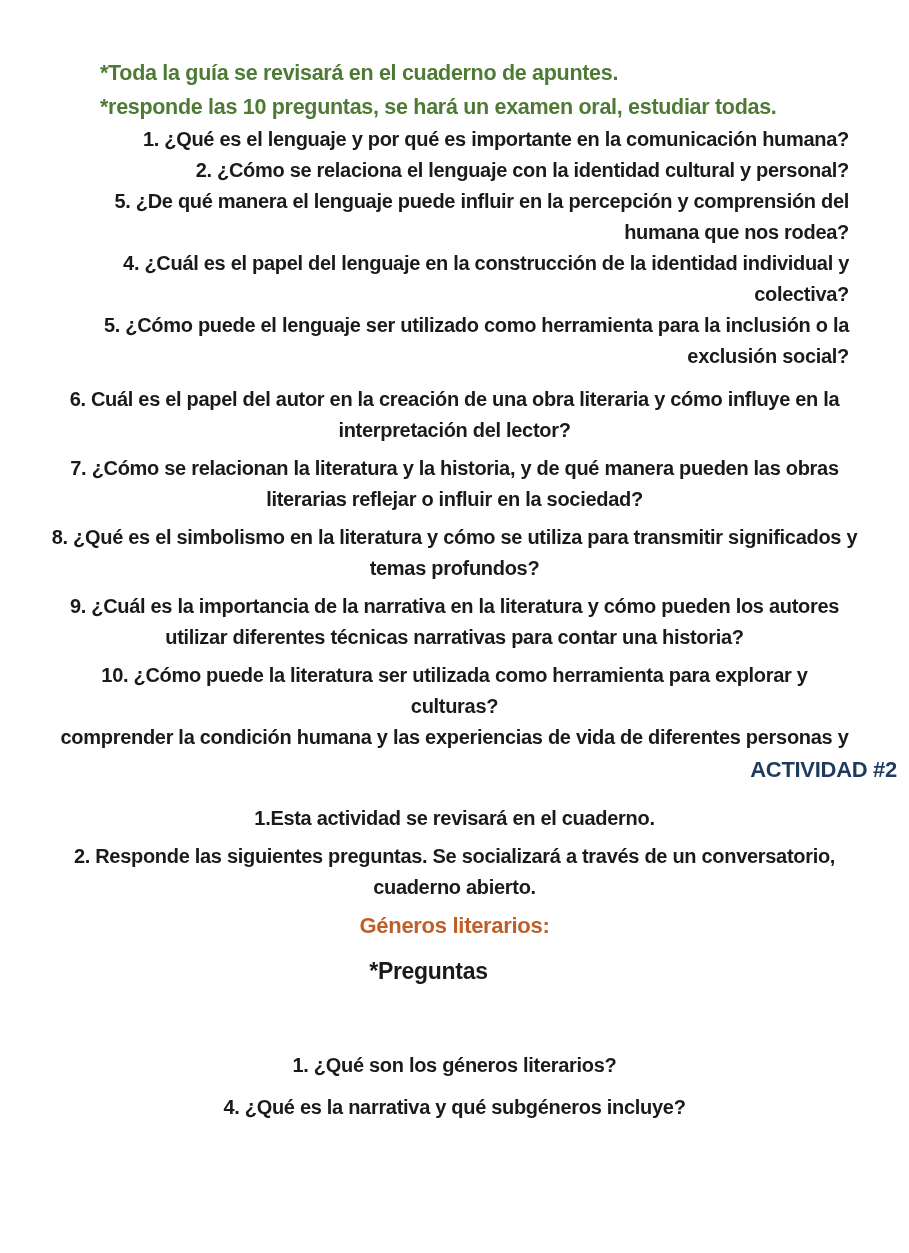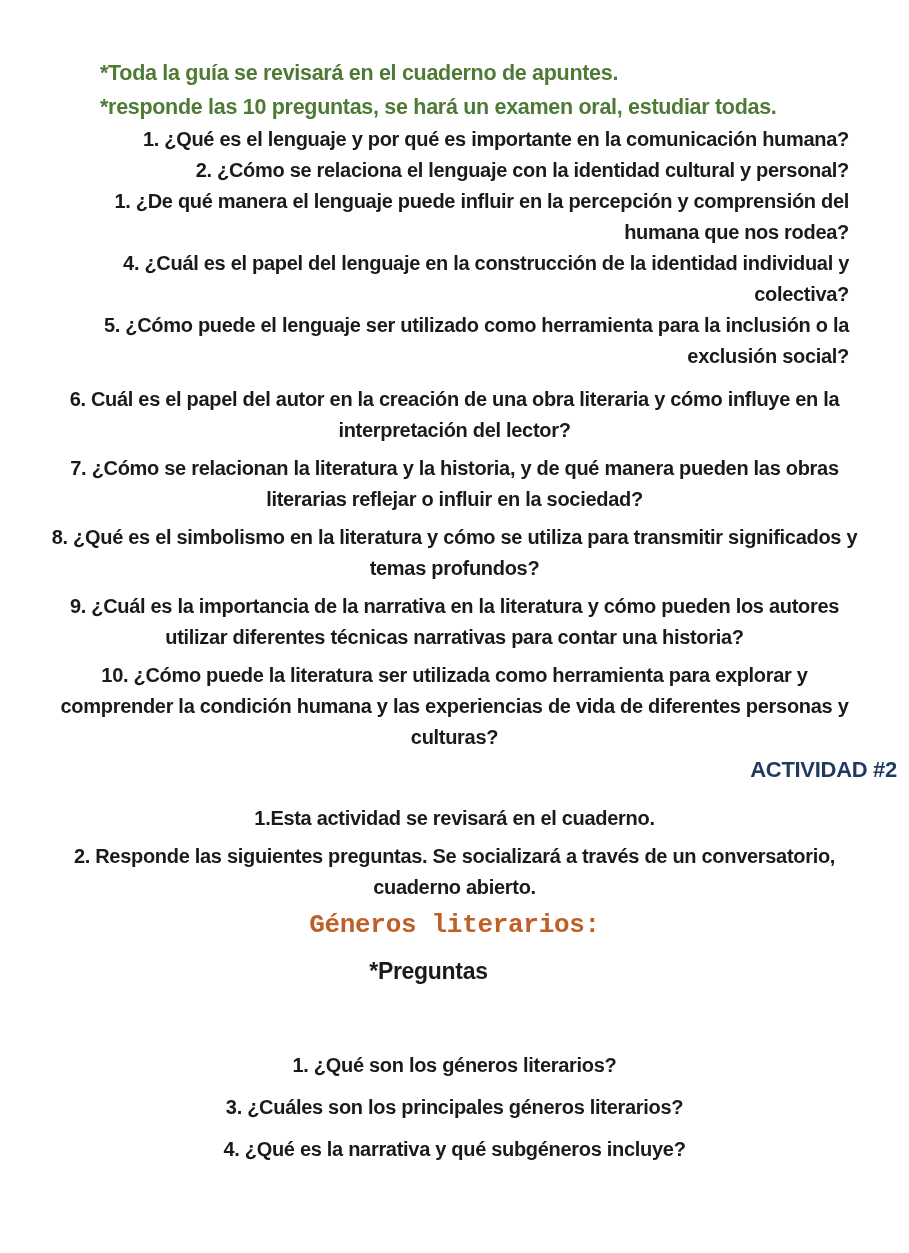--- a/index.html
+++ b/index.html
@@ -17,36 +17,36 @@
   
   .left-block { padding-left:100px; padding-right:60px; }
   .note-line { font-size:21.5px; line-height:34px; color:var(--green); }
   .qline { font-size:20px; line-height:31px;text-align:right; }
   
   .center-block { text-align:center; margin-top:12px; padding:0 12px; }
   .cpara { font-size:20px; line-height:31px; margin:0 0 7px 0; }
   .cline { display:block; }
   .activity-title { color:var(--navy); font-size:22px; line-height:31px; margin:-6px 0 0 0;text-align:right; }
   .instr-first { margin-top:18px; }
-  .genres-title { color:var(--orange); font-size:26px; line-height:31px; margin:4px 0 0 0;font-family:Liberation Mono, monospace; }
+  .genres-title { color:var(--orange); font-size:22px; line-height:31px; margin:4px 0 0 0; }
   .preguntas-label { font-size:23px; line-height:33px; margin:14px 0 0 0; transform:translateX(-26px); }
   .final-questions { margin-top:62px; }
   .fq { font-size:20px; line-height:31px; margin:0 0 11px 0; }
 </style>
 </head>
 <body>
 
 <div class="page">
 
   <div class="left-block">
     <div class="note-line">*Toda la guía se revisará en el cuaderno de apuntes.</div>
     <div class="note-line">*responde las 10 preguntas, se hará un examen oral, estudiar todas.</div>
     <div class="qline">1. ¿Qué es el lenguaje y por qué es importante en la comunicación humana?</div>
     <div class="qline">2. ¿Cómo se relaciona el lenguaje con la identidad cultural y personal?</div>
-    <div class="qline">1. ¿De qué manera el lenguaje puede influir en la percepción y comprensión del</div>
+    <div class="qline">5. ¿De qué manera el lenguaje puede influir en la percepción y comprensión del</div>
     <div class="qline">humana que nos rodea?</div>
     <div class="qline">4. ¿Cuál es el papel del lenguaje en la construcción de la identidad individual y</div>
     <div class="qline">colectiva?</div>
     <div class="qline">5. ¿Cómo puede el lenguaje ser utilizado como herramienta para la inclusión o la</div>
     <div class="qline">exclusión social?</div>
   </div>
 
   <div class="center-block">
 
     <p class="cpara">
@@ -64,40 +64,39 @@
       <span class="cline">temas profundos?</span>
     </p>
 
     <p class="cpara">
       <span class="cline">9. ¿Cuál es la importancia de la narrativa en la literatura y cómo pueden los autores</span>
       <span class="cline">utilizar diferentes técnicas narrativas para contar una historia?</span>
     </p>
 
     <p class="cpara">
       <span class="cline">10. ¿Cómo puede la literatura ser utilizada como herramienta para explorar y</span>
+      <span class="cline">culturas?</span>
       <span class="cline">comprender la condición humana y las experiencias de vida de diferentes personas y</span>
-      <span class="cline">culturas?</span>
     </p>
 
     <h2 class="activity-title">ACTIVIDAD #2</h2>
 
     <p class="cpara instr-first">
       <span class="cline">1.Esta actividad se revisará en el cuaderno.</span>
     </p>
 
     <p class="cpara">
       <span class="cline">2. Responde las siguientes preguntas. Se socializará a través de un conversatorio,</span>
       <span class="cline">cuaderno abierto.</span>
     </p>
 
     <h2 class="genres-title">Géneros literarios:</h2>
 
     <div class="preguntas-label">*Preguntas</div>
 
     <div class="final-questions">
       <div class="fq">1. ¿Qué son los géneros literarios?</div>
-      <div class="fq">3. ¿Cuáles son los principales géneros literarios?</div>
       <div class="fq">4. ¿Qué es la narrativa y qué subgéneros incluye?</div>
     </div>
 
   </div>
 
 </div>
 
 </body></html>

